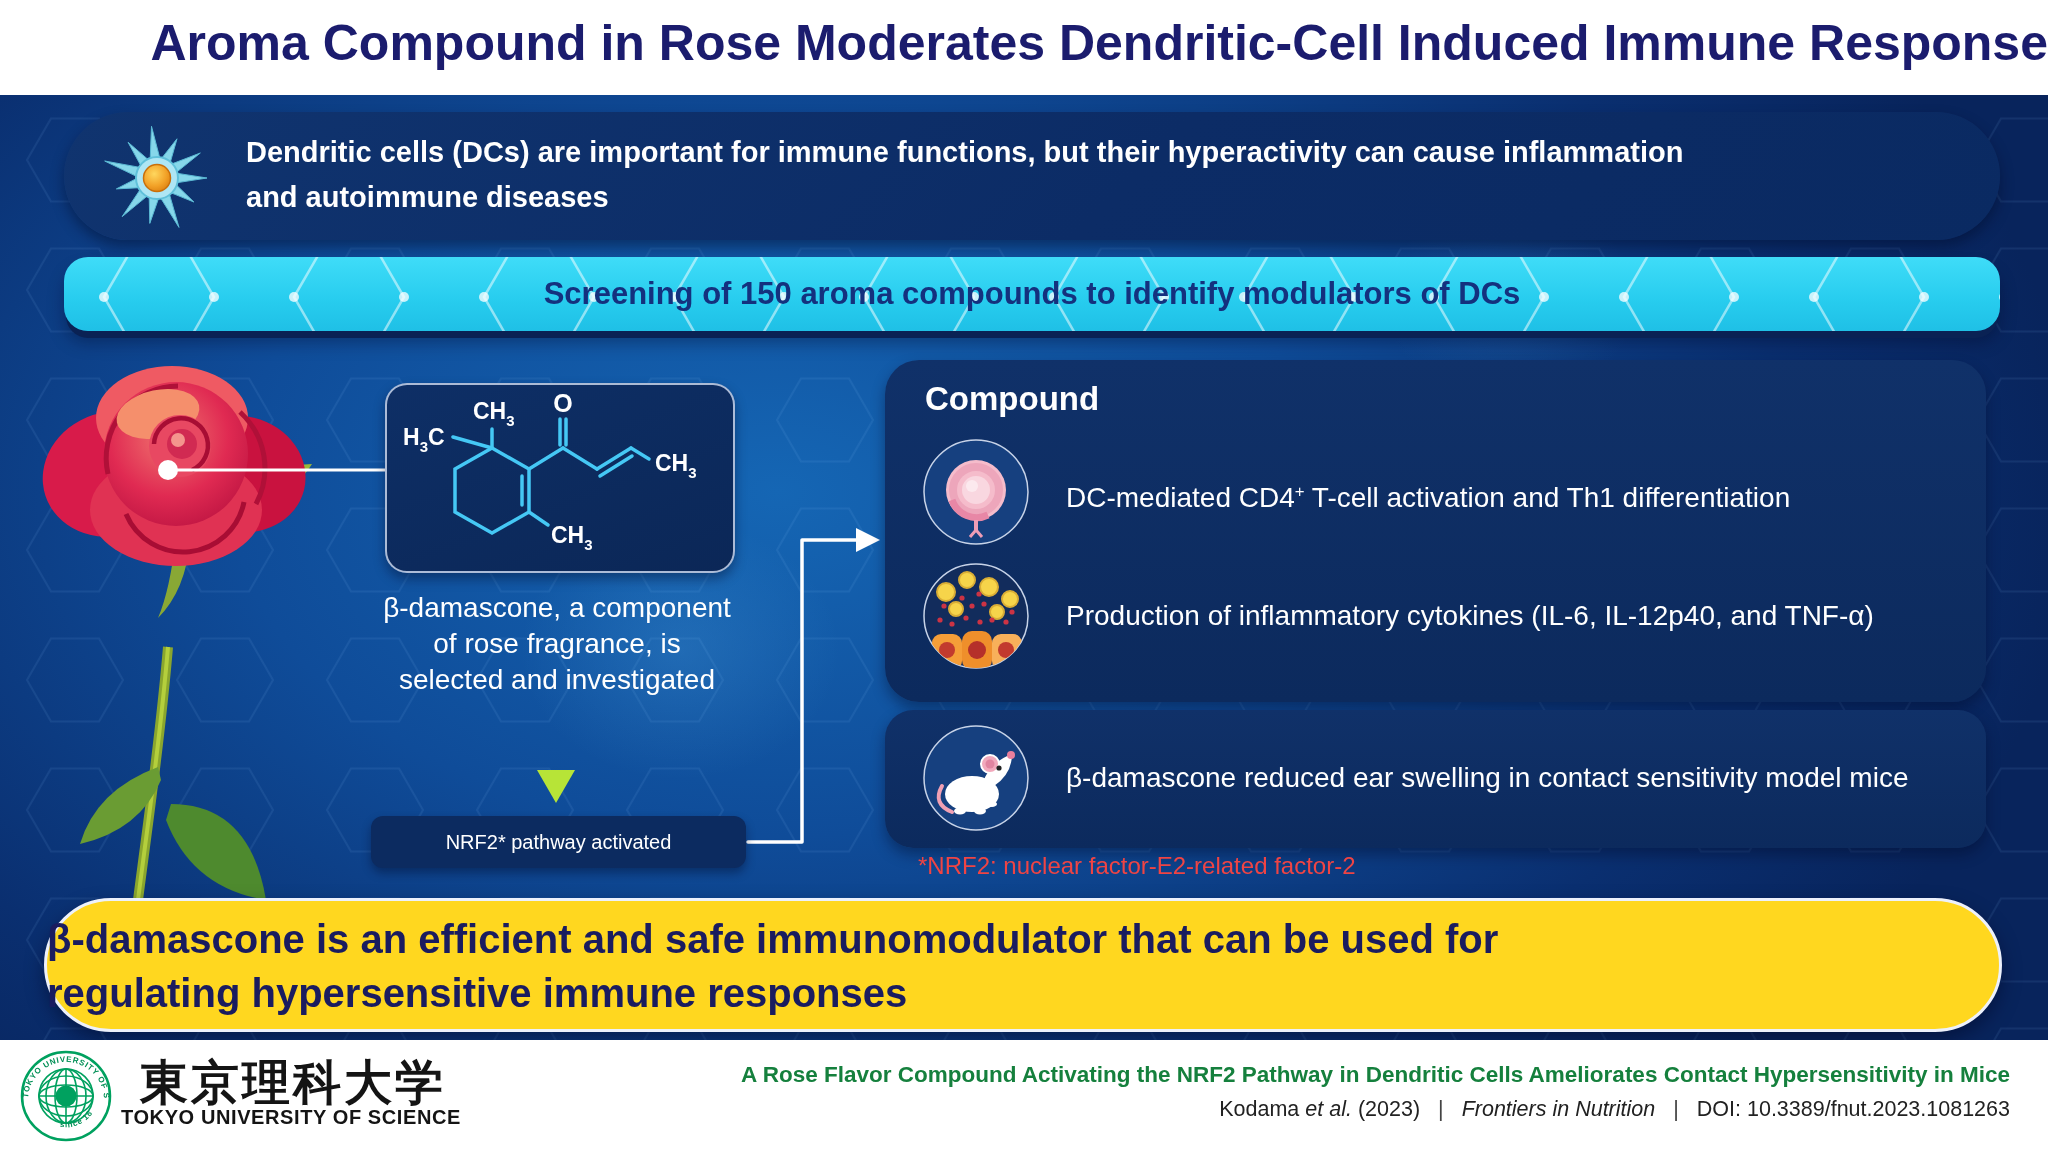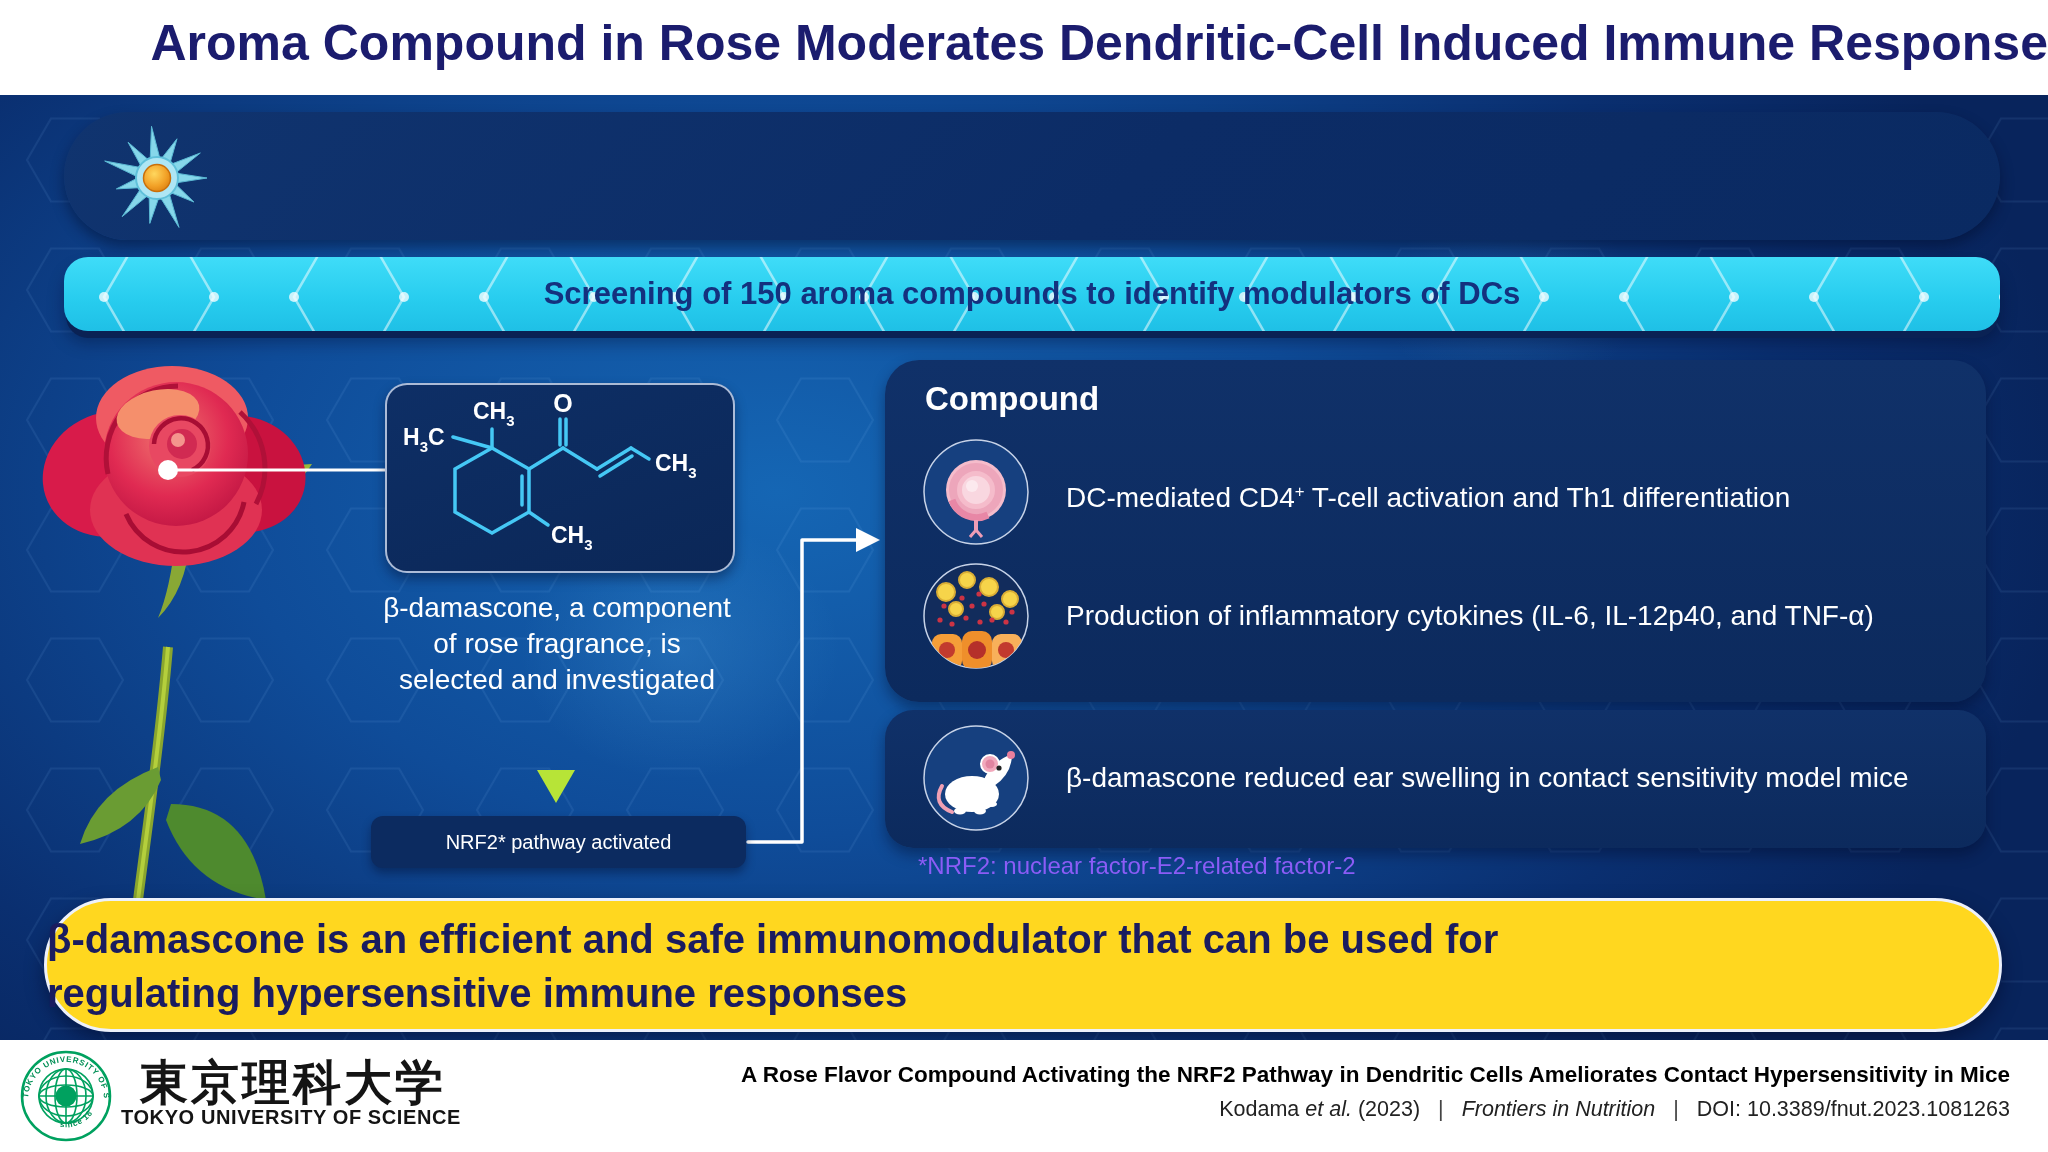--- a/index.html
+++ b/index.html
@@ -58,35 +58,35 @@
   #inhibits-title{left:925px;top:380px;font-size:33px;font-weight:bold;color:#ffffff;z-index:6;}
   .row-icon{z-index:6;}
   #tcell-icon{left:922px;top:438px;}
   #cytokine-icon{left:922px;top:562px;}
   #mouse-icon{left:922px;top:724px;}
   .row-text{color:#ffffff;font-size:28px;line-height:40px;z-index:6;width:900px;}
   #inh-text-1{left:1066px;top:472px;}
   #inh-text-2{left:1066px;top:596px;}
   #mouse-panel{left:885px;top:710px;width:1101px;height:138px;border-radius:28px;}
   #mouse-text{left:1066px;top:758px;}
-  #footnote{left:918px;top:852px;color:#8b5cf6;font-size:24px;z-index:6;}
+  #footnote{left:918px;top:852px;color:#ef4444;font-size:24px;z-index:6;}
   sup{font-size:60%;}
 
   
   #conclusion{left:44px;top:898px;width:1958px;height:134px;border-radius:67px;z-index:6;
     background:#ffd71f;border:3px solid #edf1fb;box-shadow:0 8px 18px rgba(2,8,40,.5);
     text-align:left;color:#1a1c5f;font-weight:bold;font-size:40px;line-height:54px;
     box-sizing:border-box;padding-top:11px;}
 
   
   #footer{left:0;top:1040px;width:2048px;height:112px;background:#ffffff;z-index:6;}
   #emblem{left:20px;top:1050px;z-index:7;}
   #uni-kanji{left:118px;top:1051px;font-size:48px;font-weight:bold;color:#141414;letter-spacing:3px;z-index:7;margin-left:22px;}
   #uni-latin{left:121px;top:1106px;font-size:20px;font-weight:600;color:#141414;letter-spacing:.6px;z-index:7;}
-  #cit-title{right:38px;top:1062px;width:1400px;text-align:right;font-size:22.5px;font-weight:bold;color:#000000;z-index:7;}
+  #cit-title{right:38px;top:1062px;width:1400px;text-align:right;font-size:22.5px;font-weight:bold;color:#15803d;z-index:7;}
   #cit-line{right:38px;top:1097px;width:1400px;text-align:right;font-size:21.5px;color:#222222;z-index:7;}
   #cit-line .sep{margin:0 12px;color:#444;}
   .it{font-style:italic;}
 
   svg text{font-family:"Liberation Sans",sans-serif;}
 </style>
 </head>
 <body>
 
 <div id="page">
@@ -125,20 +125,24 @@
       <path d="M42.5 71.7 L19.4 72.9 L40.0 62.3 Z"></path>
       <path d="M40.0 60.6 L7.7 45.0 L43.0 51.4 Z"></path>
       <path d="M44.0 50.0 L31.1 26.3 L51.5 43.9 Z"></path>
       <path d="M53.2 43.2 L54.5 10.3 L62.8 42.2 Z"></path>
       <path d="M64.5 42.5 L80.0 22.8 L73.1 46.9 Z"></path>
       <path d="M74.4 48.1 L103.3 37.0 L79.2 56.5 Z"></path>
     </g>
     <circle cx="60" cy="62" r="21" fill="#aee6f4" stroke="#5fc0da" stroke-width="2"></circle>
     <circle cx="60" cy="62" r="13.5" fill="url(#nucGrad)" stroke="#c96f0b" stroke-width="1.5"></circle>
   </svg>
+  <div id="intro-text" class="abs">
+    <div>Dendritic cells (DCs) are important for immune functions, but their hyperactivity can cause inflammation</div>
+    <div>and autoimmune diseases</div>
+  </div>
 
   <div id="screening-banner" class="abs">
     <svg width="1936" height="74" style="position:absolute;left:0;top:0;">
       <defs>
         <pattern id="hxc" width="190" height="160" patternUnits="userSpaceOnUse" patternTransform="translate(0,-40)">
           <polygon points="40,80 67.5,32.4 122.5,32.4 150,80 122.5,127.6 67.5,127.6" fill="none" stroke="rgba(255,255,255,0.5)" stroke-width="2.5"></polygon>
           <circle cx="40" cy="80" r="5" fill="rgba(255,255,255,0.75)"></circle>
           <circle cx="150" cy="80" r="5" fill="rgba(255,255,255,0.75)"></circle>
           <circle cx="67.5" cy="32.4" r="5" fill="rgba(255,255,255,0.75)"></circle>
           <circle cx="122.5" cy="127.6" r="5" fill="rgba(255,255,255,0.75)"></circle>

